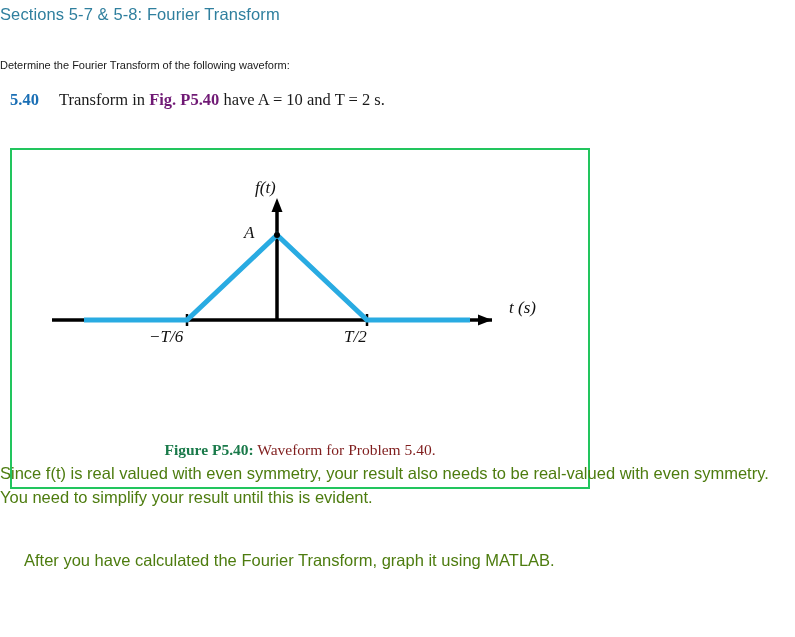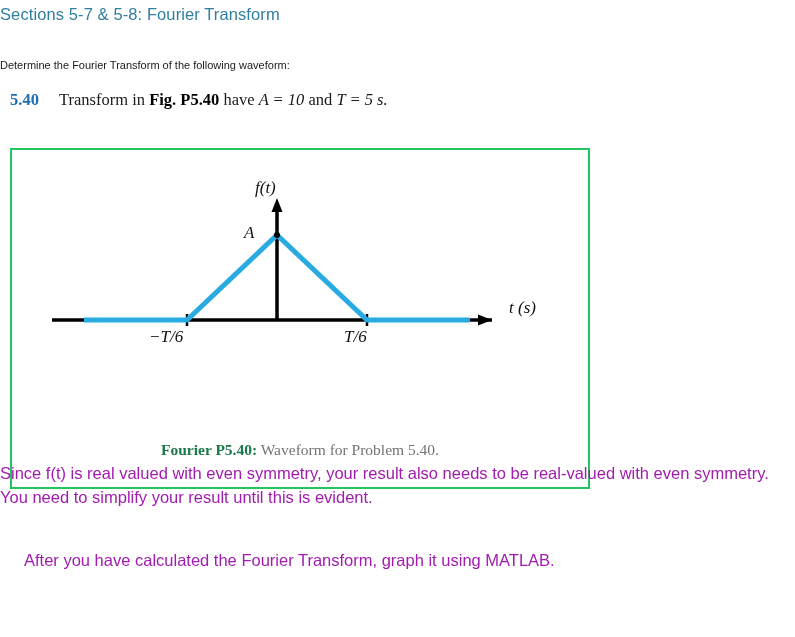--- a/index.html
+++ b/index.html
@@ -43,26 +43,25 @@
     font-family: "Liberation Serif", serif;
     white-space: nowrap;
   }
   .problem-line .pnum {
     color: #1a6fb5;
     font-weight: bold;
     font-family: "Liberation Serif", serif;
     margin-top: 39px;
   }
   .problem-line .figref {
-    color: #000000;
+    color: #701a75;
     font-weight: bold;
     text-align: right;
   }
   .problem-line .mathi {
-    font-style: italic;
     font-family: "Liberation Serif", serif;
   }
   .figure-box {
     position: absolute;
     left: 10px;
     top: 148px;
     width: 580px;
     height: 341px;
     border: 2px solid #22c55e;
     background: #ffffff;
@@ -75,21 +74,21 @@
     bottom: 28px;
     text-align: center;
     font-family: "Liberation Serif", serif;
     font-size: 15.5px;
   }
   .figure-caption .cap-strong {
     color: #1a7a4a;
     font-weight: bold;
   }
   .figure-caption .cap-rest {
-    color: #737373;
+    color: #7f1d1d;
   }
   .plot {
     position: absolute;
     left: 0;
     top: 0;
     width: 580px;
     height: 270px;
   }
   .axis-label {
     position: absolute;
@@ -100,37 +99,37 @@
   }
   .lbl-ft { left: 243px; top: 28px; }
   .lbl-A { left: 232px; top: 73px; font-size: 17px; }
   .lbl-negT { left: 137px; top: 177px; }
   .lbl-posT { left: 332px; top: 177px; }
   .lbl-t { left: 497px; top: 148px; }
   .para {
     position: absolute;
     font-size: 16.5px;
     line-height: 24px;
-    color: #a21caf;
+    color: #4d7c0f;
   }
   .para-1 { left: 0px; top: 461px; width: 790px; }
   .para-2 { left: 0px; top: 548px; width: 790px; margin-left: 24px; }
 </style>
 </head>
 <body>
 
 <div class="page">
 
   <div class="section-heading">Sections 5-7 &amp; 5-8: Fourier Transform</div>
 
   <div class="prompt-line">Determine the Fourier Transform of the following waveform:</div>
 
   <div class="problem-line">
     <span class="pnum">5.40</span>
-    <span style="display:inline-block;width:16px;"></span><span>Transform in </span><span class="figref">Fig. P5.40</span><span> have </span><span class="mathi">A = 10</span><span> and </span><span class="mathi">T = 5 s.</span>
+    <span style="display:inline-block;width:16px;"></span><span>Transform in </span><span class="figref">Fig. P5.40</span><span> have </span><span class="mathi">A = 10</span><span> and </span><span class="mathi">T = 2 s.</span>
   </div>
 
   <div class="figure-box">
 
     <svg class="plot" viewBox="0 0 580 270">
 
       <line x1="40" y1="170" x2="480" y2="170" stroke="#000000" stroke-width="3.5"></line>
       <polygon points="480,170 466,164.5 466,175.5" fill="#000000"></polygon>
 
       <line x1="265" y1="170" x2="265" y2="58" stroke="#000000" stroke-width="3.5"></line>
@@ -140,24 +139,24 @@
       <line x1="355" y1="164" x2="355" y2="176" stroke="#000000" stroke-width="2.5"></line>
 
       <polyline points="72,170 175,170 265,85 355,170 458,170" fill="none" stroke="#29abe2" stroke-width="5" stroke-linejoin="miter"></polyline>
 
       <circle cx="265" cy="85" r="3" fill="#000000"></circle>
     </svg>
 
     <div class="axis-label lbl-ft">f(t)</div>
     <div class="axis-label lbl-A">A</div>
     <div class="axis-label lbl-negT">−T/6</div>
-    <div class="axis-label lbl-posT">T/6</div>
+    <div class="axis-label lbl-posT">T/2</div>
     <div class="axis-label lbl-t">t (s)</div>
 
     <div class="figure-caption">
-      <span class="cap-strong">Fourier P5.40:</span><span class="cap-rest"> Waveform for Problem 5.40.</span>
+      <span class="cap-strong">Figure P5.40:</span><span class="cap-rest"> Waveform for Problem 5.40.</span>
     </div>
   </div>
 
   <div class="para para-1">Since f(t) is real valued with even symmetry, your result also needs to be real-valued with even symmetry. You need to simplify your result until this is evident.</div>
   <div class="para para-2">After you have calculated the Fourier Transform, graph it using MATLAB.</div>
 
 </div>
 
 </body></html>

